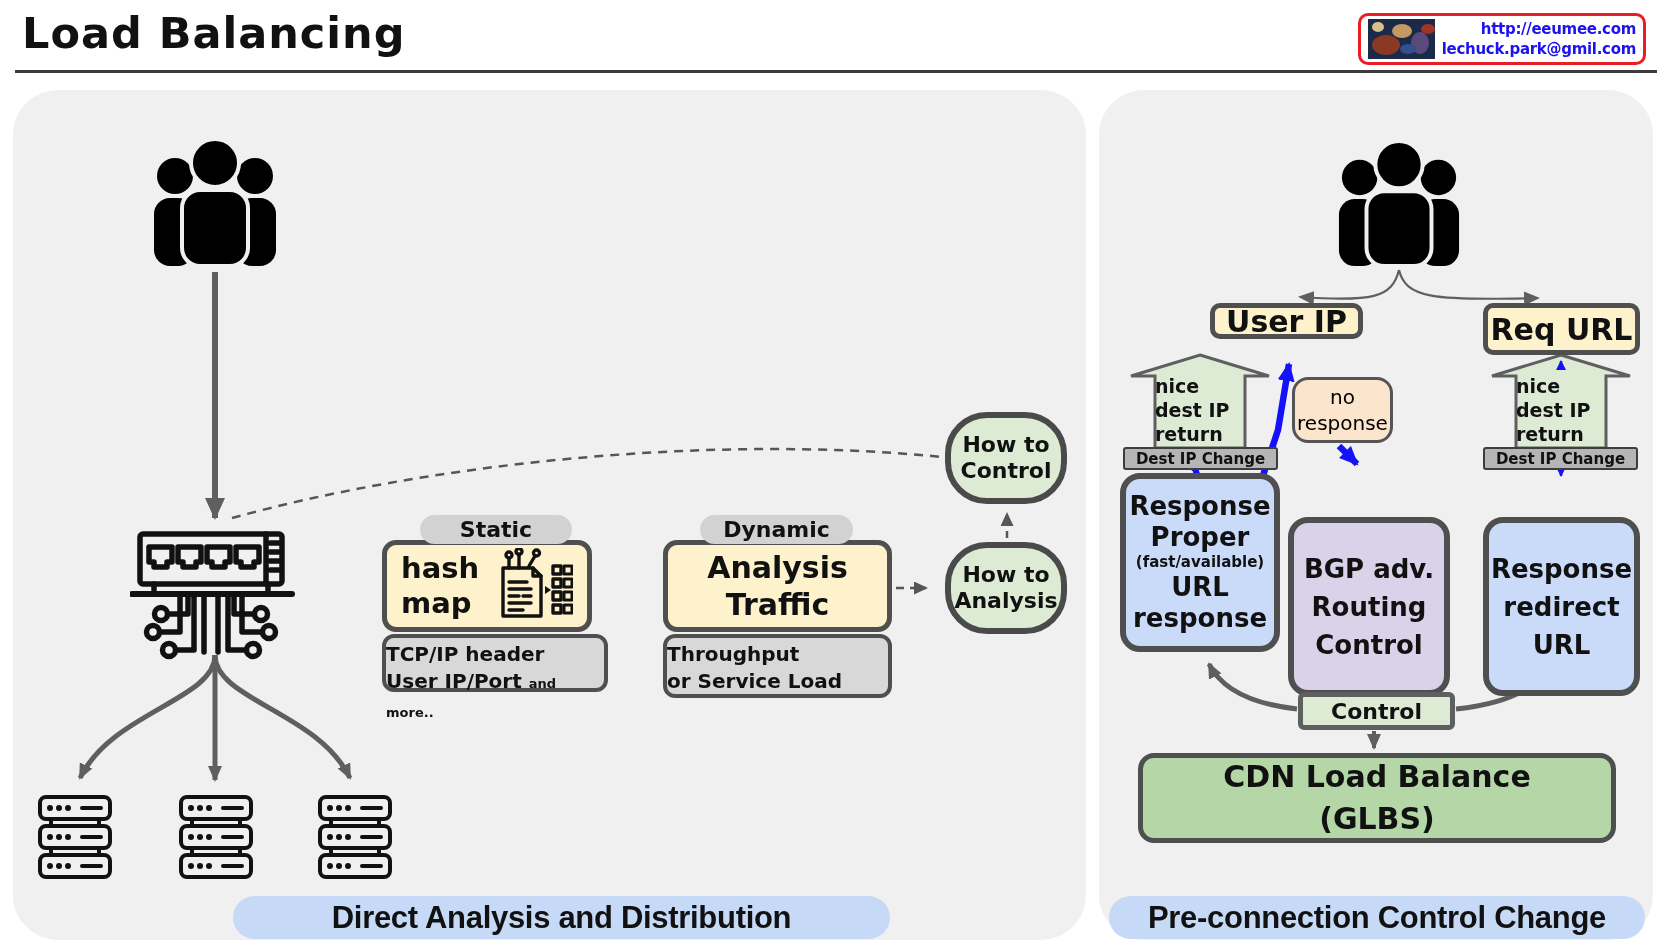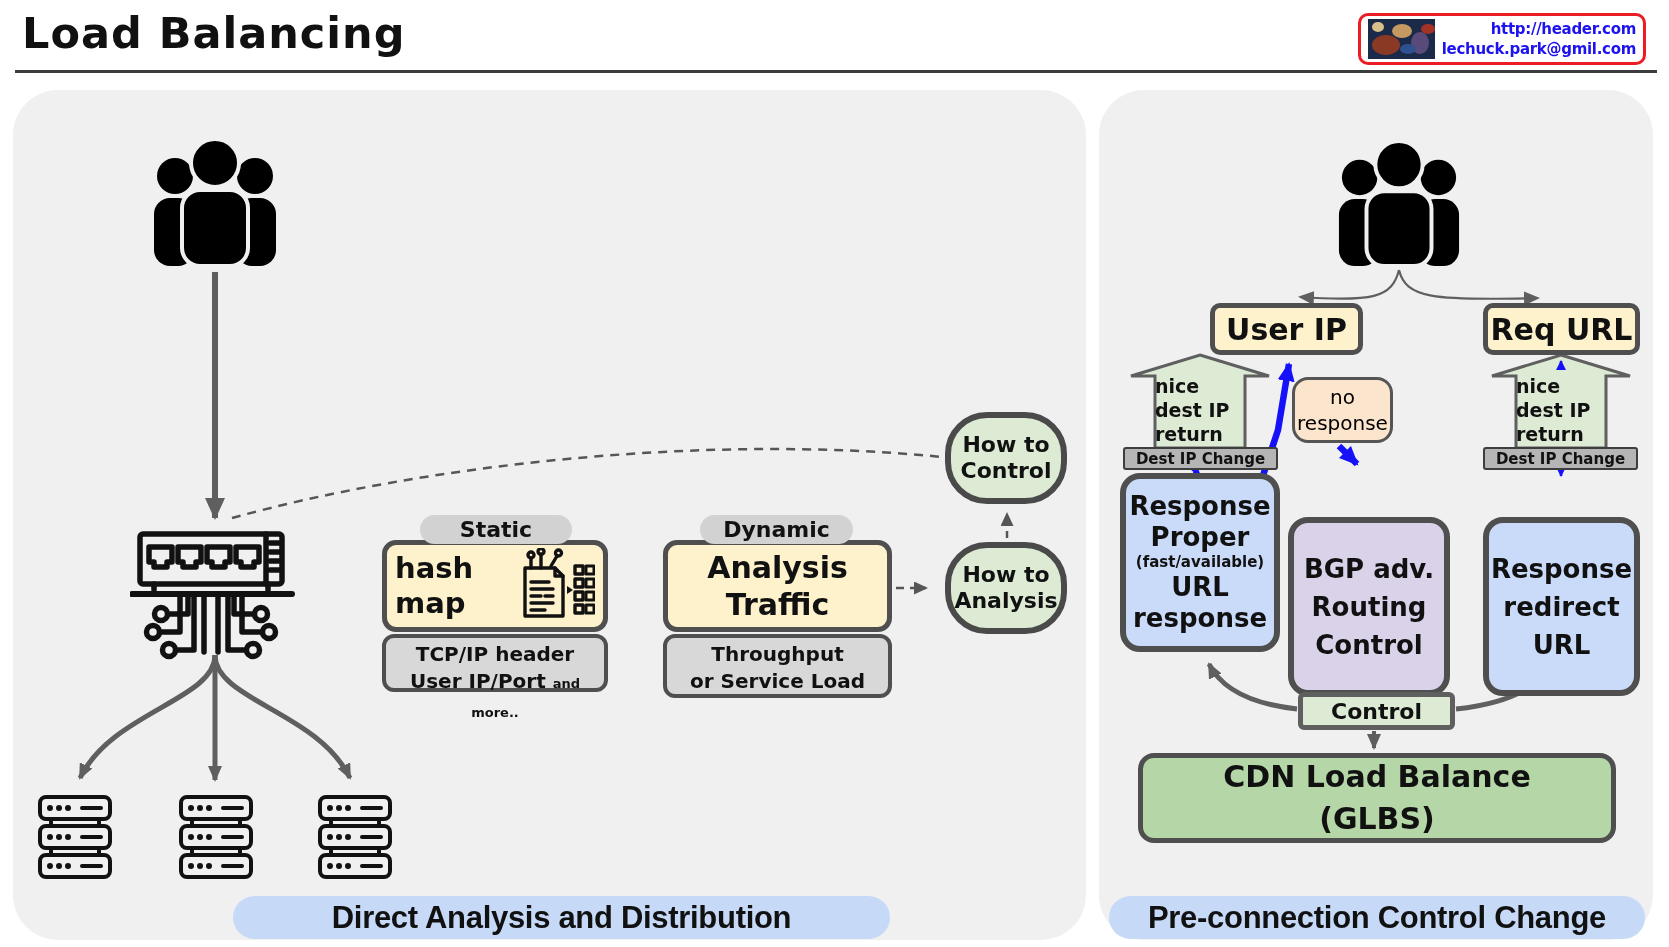--- a/index.html
+++ b/index.html
@@ -27,23 +27,23 @@
 
   svg.overlay { left:0; top:0; z-index:1; pointer-events:none; }
   .content { z-index:2; }
 
   
   .tag-pill { background:#d2d2d2; border-radius:17px; height:29px; font-size:22px; font-weight:bold; z-index:3; }
   .box-cream { background:#fdf2cc; border:5px solid #4f4f4f; border-radius:14px; box-sizing:border-box; }
   .box-gray  { background:#d8d8d8; border:4px solid #4f4f4f; border-radius:12px; box-sizing:border-box; }
   .box-howto { background:#ddebd5; border:6px solid #4a4a4a; border-radius:42px; box-sizing:border-box;
                font-size:22px; font-weight:bold; line-height:1.2; }
-  .hash-box   { left:382px; top:540px; width:226px; height:92px; display:flex; align-items:center; justify-content:space-between; padding:0 8px; }
+  .hash-box   { left:382px; top:540px; width:210px; height:92px; display:flex; align-items:center; justify-content:space-between; padding:0 14px; }
   .hash-label { font-size:29px; font-weight:bold; line-height:1.2; }
-  .criteria   { text-align:center; padding-top:3px; }
+  .criteria   { text-align:left; padding-top:3px; }
   .criteria .l1 { font-size:20px; font-weight:bold; line-height:27px; }
   .criteria .l2 { font-size:20px; font-weight:bold; line-height:26px; }
   .criteria .suffix { font-size:13px; font-weight:bold; }
   .analysis-box { left:663px; top:540px; width:229px; height:92px; font-size:30px; font-weight:bold; line-height:1.25; }
 
   .caption-pill { background:#c6d9f7; border-radius:22px; height:43px; z-index:3;
                   font-family:"Liberation Sans", sans-serif; font-weight:bold; font-size:31px; letter-spacing:-0.3px; }
 
   
   .tip-box { background:#fdf2cc; border:5px solid #4f4f4f; border-radius:10px; box-sizing:border-box;
@@ -73,21 +73,21 @@
   <svg width="72" height="40">
     <rect x="0" y="0" width="72" height="40" fill="#1c2a4a"></rect>
     <ellipse cx="18" cy="26" rx="14" ry="10" fill="#8a3a24"></ellipse>
     <ellipse cx="34" cy="12" rx="10" ry="7" fill="#c49a62"></ellipse>
     <ellipse cx="52" cy="24" rx="9" ry="11" fill="#5a4a7a"></ellipse>
     <ellipse cx="60" cy="10" rx="7" ry="5" fill="#a33327"></ellipse>
     <ellipse cx="40" cy="30" rx="8" ry="5" fill="#2f518f"></ellipse>
     <ellipse cx="10" cy="8" rx="6" ry="5" fill="#d8c08a"></ellipse>
   </svg>
   <div class="contact-text">
-    <div>http://header.com</div>
+    <div>http://eeumee.com</div>
     <div>lechuck.park@gmil.com</div>
   </div>
 </div>
 
 <div class="abs panel panel-left"></div>
 <div class="abs panel panel-right"></div>
 
 <svg class="abs overlay" width="1669" height="947">
   <defs>
     <marker id="ab" markerUnits="userSpaceOnUse" markerWidth="24" markerHeight="20" refX="20" refY="10" orient="auto">
@@ -308,21 +308,21 @@
 
 <svg class="abs content" style="left:1325px; top:140px;" width="148" height="128" viewBox="0 0 150 130">
   <circle cx="35" cy="38" r="18" fill="#000"></circle>
   <circle cx="115" cy="38" r="18" fill="#000"></circle>
   <rect x="14" y="60" width="40" height="68" rx="16" fill="#000"></rect>
   <rect x="96" y="60" width="40" height="68" rx="16" fill="#000"></rect>
   <circle cx="75" cy="25" r="24" fill="#000" stroke="#f0f0f0" stroke-width="4"></circle>
   <rect x="42" y="52" width="66" height="76" rx="18" fill="#000" stroke="#f0f0f0" stroke-width="4"></rect>
 </svg>
 
-<div class="abs content tip-box center" style="left:1210px; top:303px; width:153px; height:52px;">User IP</div>
+<div class="abs content tip-box center" style="left:1210px; top:303px; width:153px; height:36px;">User IP</div>
 <div class="abs content tip-box center" style="left:1483px; top:303px; width:157px; height:52px;">Req URL</div>
 
 <div class="abs content nice-text pre" style="left:1155px; top:375px; width:90px;">nice
 dest IP
 return</div>
 <div class="abs content nice-text pre" style="left:1516px; top:375px; width:90px;">nice
 dest IP
 return</div>
 
 <div class="abs content dest-bar center" style="left:1123px; top:447px; width:155px;">Dest IP Change</div>

